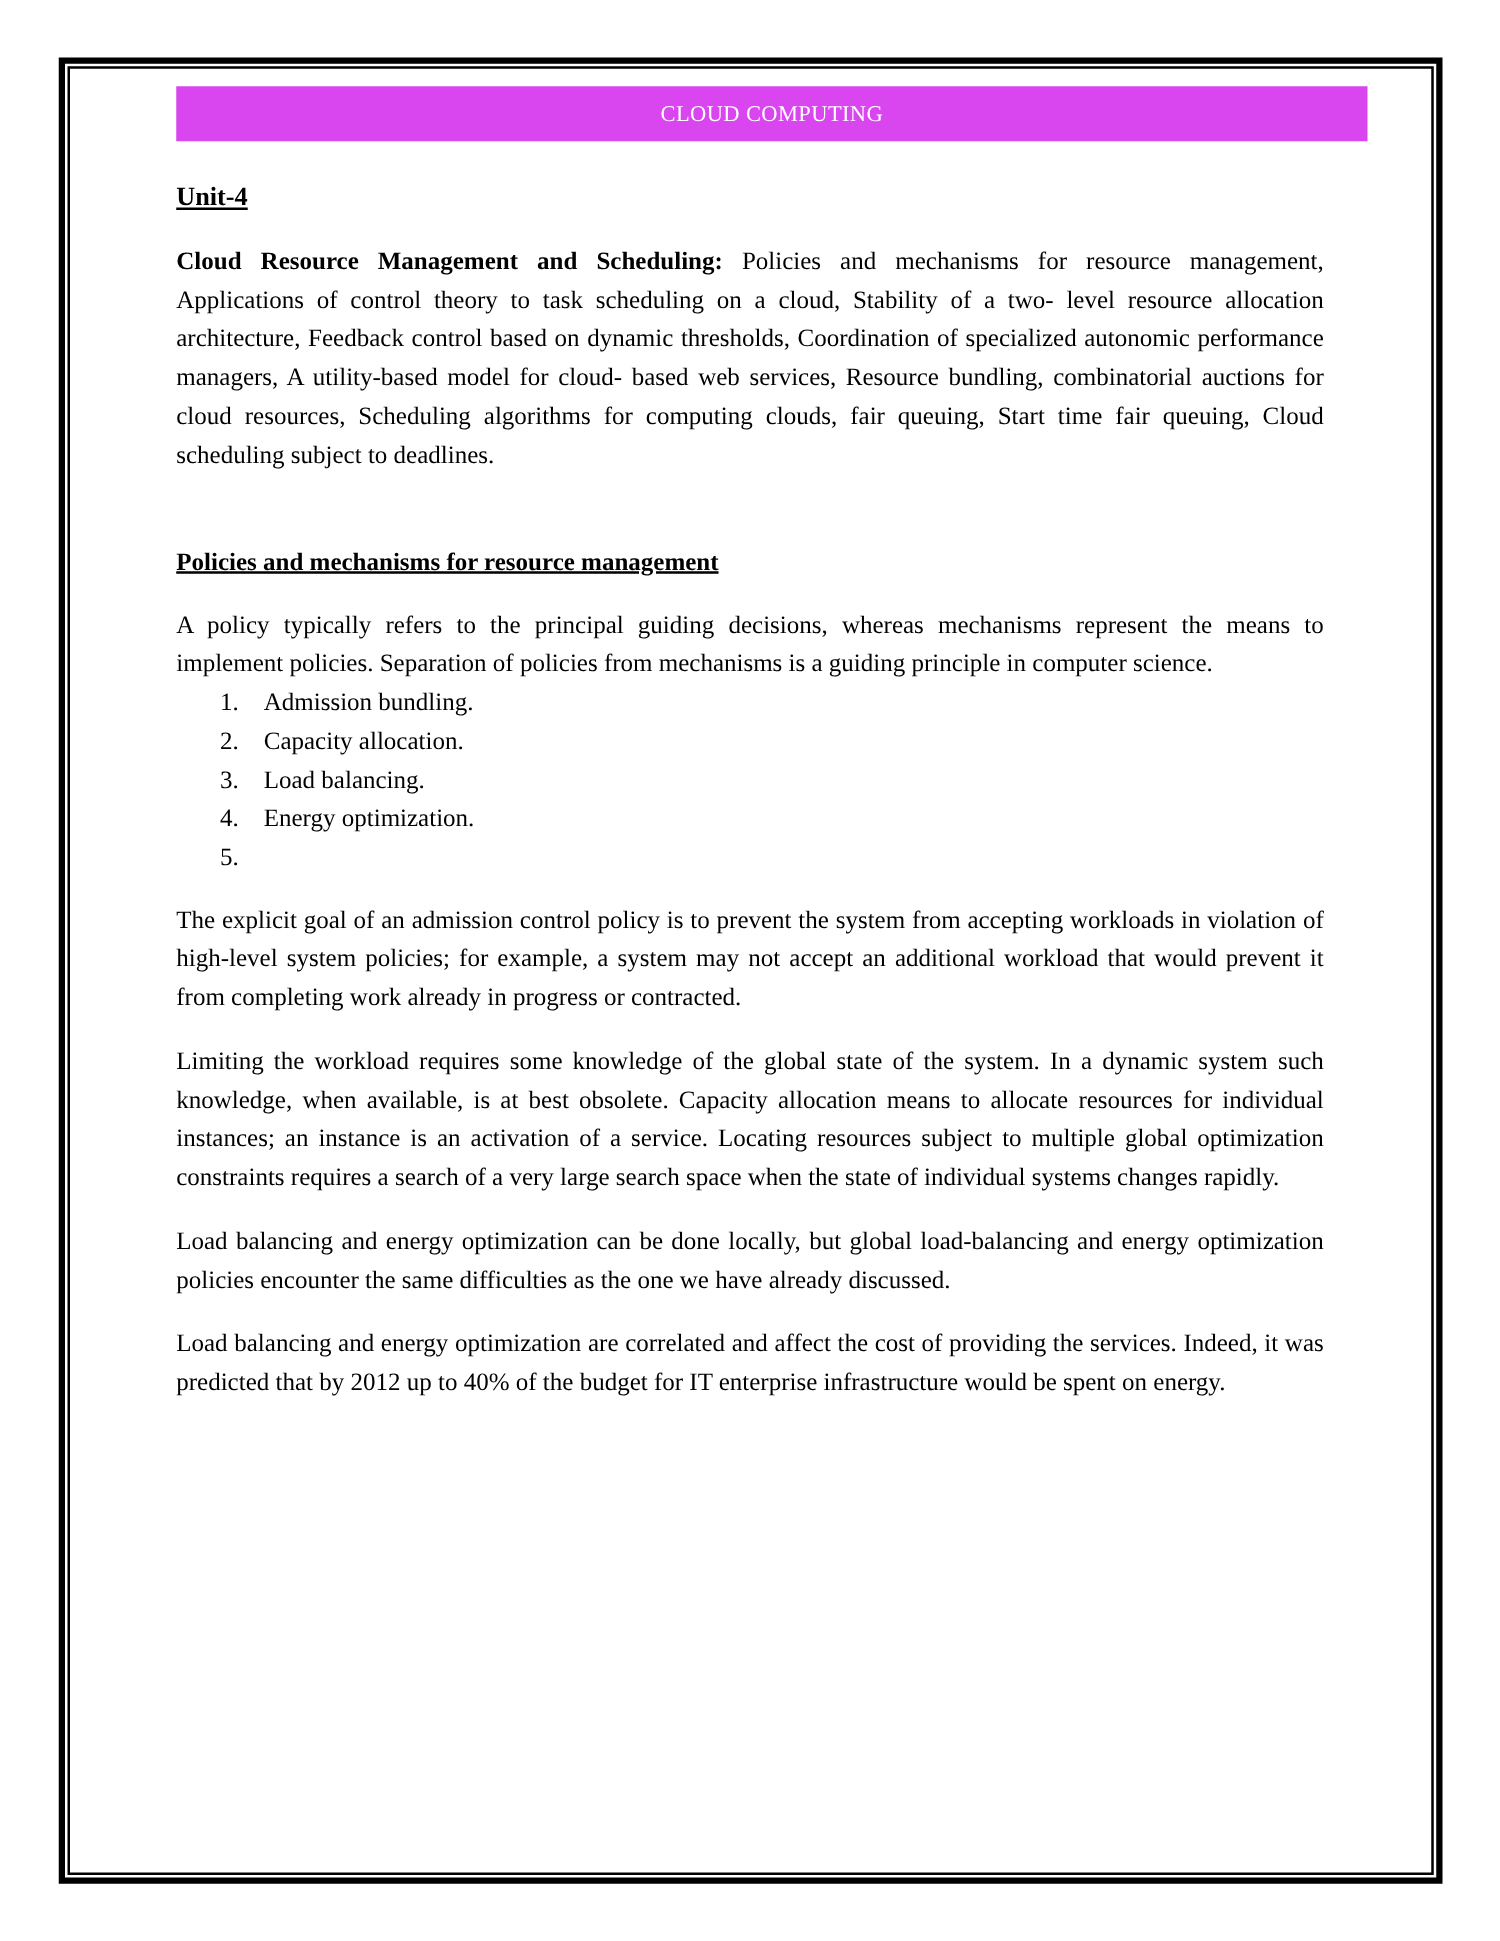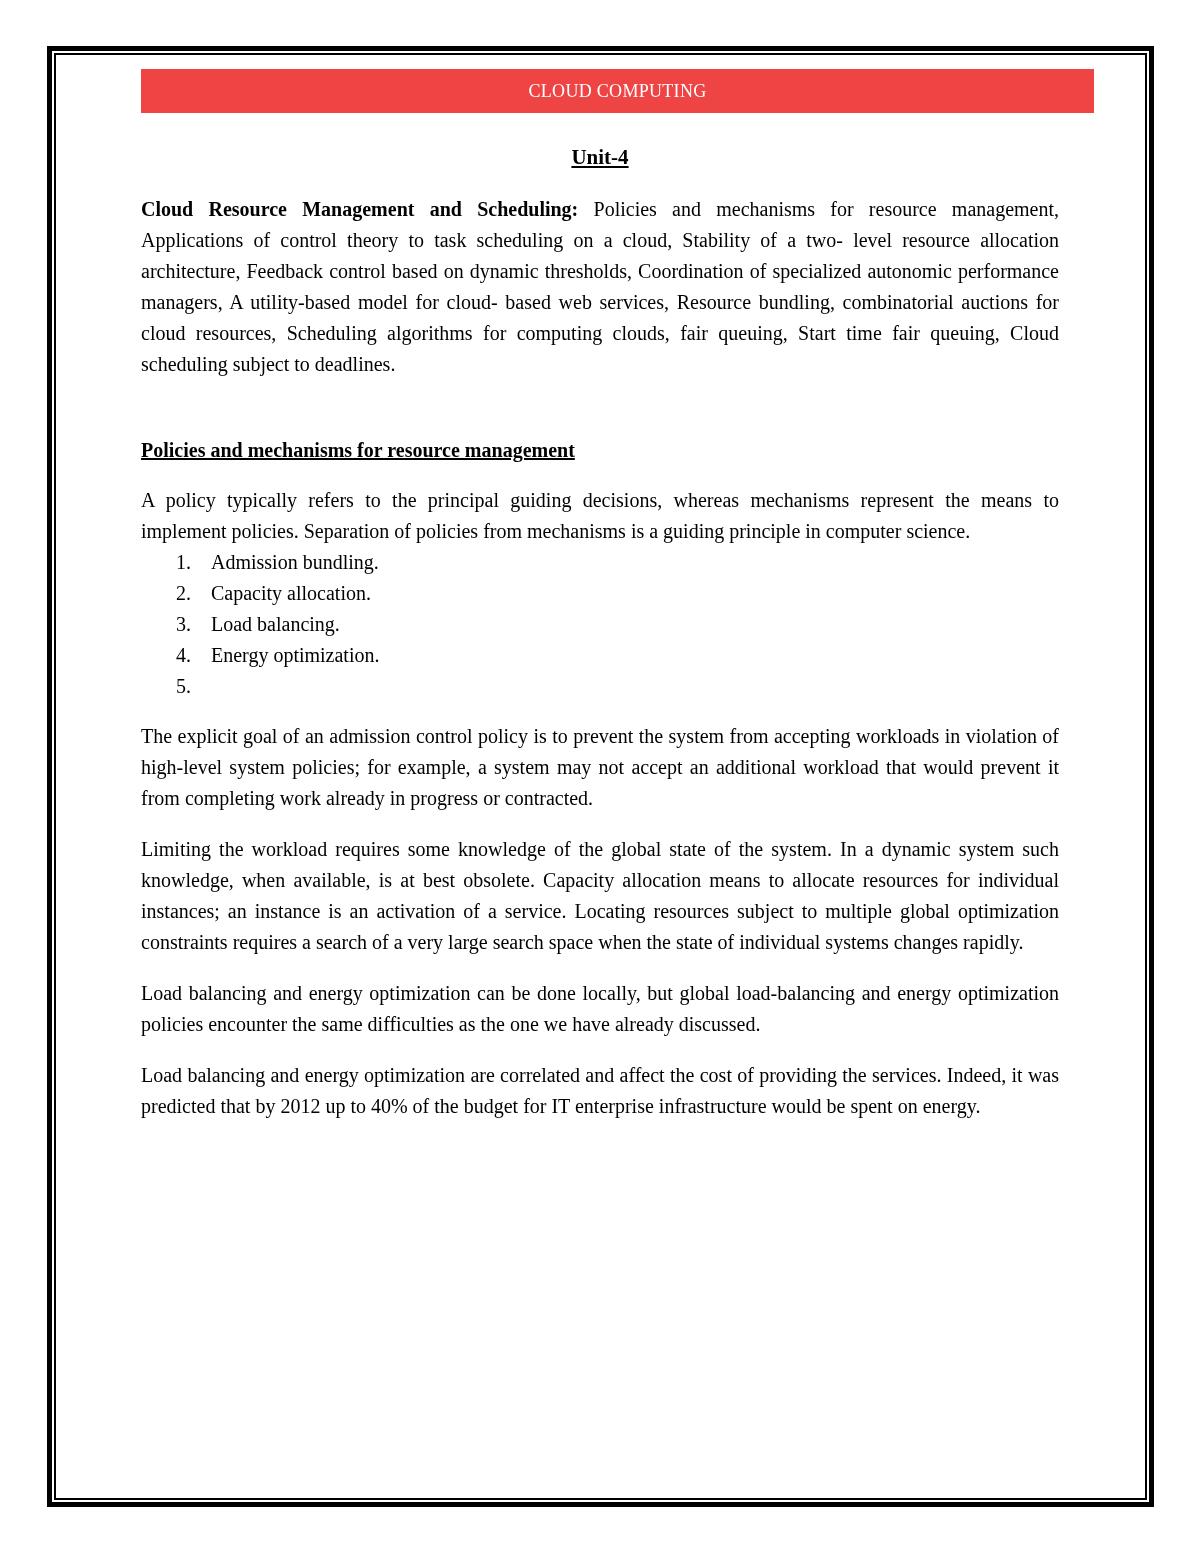--- a/index.html
+++ b/index.html
@@ -3,24 +3,24 @@
 <meta charset="utf-8">
 <style>
   html, body { margin:0; padding:0; background:#fff; }
   body { width:1200px; height:1553px; position:relative; overflow:hidden;
          font-family:"Liberation Serif","DejaVu Serif",serif; color:#000; }
   .border-outer { position:absolute; left:47px; top:46px; width:1107px; height:1461px;
                   box-sizing:border-box; border:5px solid #000; }
   .border-inner { position:absolute; left:54px; top:53px; width:1093px; height:1447px;
                   box-sizing:border-box; border:2px solid #000; }
   .header-band { position:absolute; left:141px; top:69px; width:953px; height:44px;
-                 background:#ef4444; color:#fff; text-align:center; line-height:44px;
+                 background:#d946ef; color:#fff; text-align:center; line-height:44px;
                  font-size:18px; letter-spacing:0.3px; }
   .content { position:absolute; left:141px; top:142px; width:918px; font-size:20px; }
-  .unit-title { text-align:center; font-weight:bold; text-decoration:underline;
+  .unit-title { text-align:left; font-weight:bold; text-decoration:underline;
                 font-size:21px; line-height:31px; margin:0 0 21px 0; }
   p { margin:0; line-height:31px; text-align:justify; }
   .syllabus { margin-bottom:55px; }
   .syllabus b { font-weight:bold; }
   h2 { font-size:20px; font-weight:bold; text-decoration:underline; margin:0;
        line-height:31px; }
   .h-policies { margin-bottom:19px; }
   .p-policy { }
   .h-classes { margin-bottom:19px; }
   ol { margin:0 0 19px 0; padding:0; list-style:none; }

